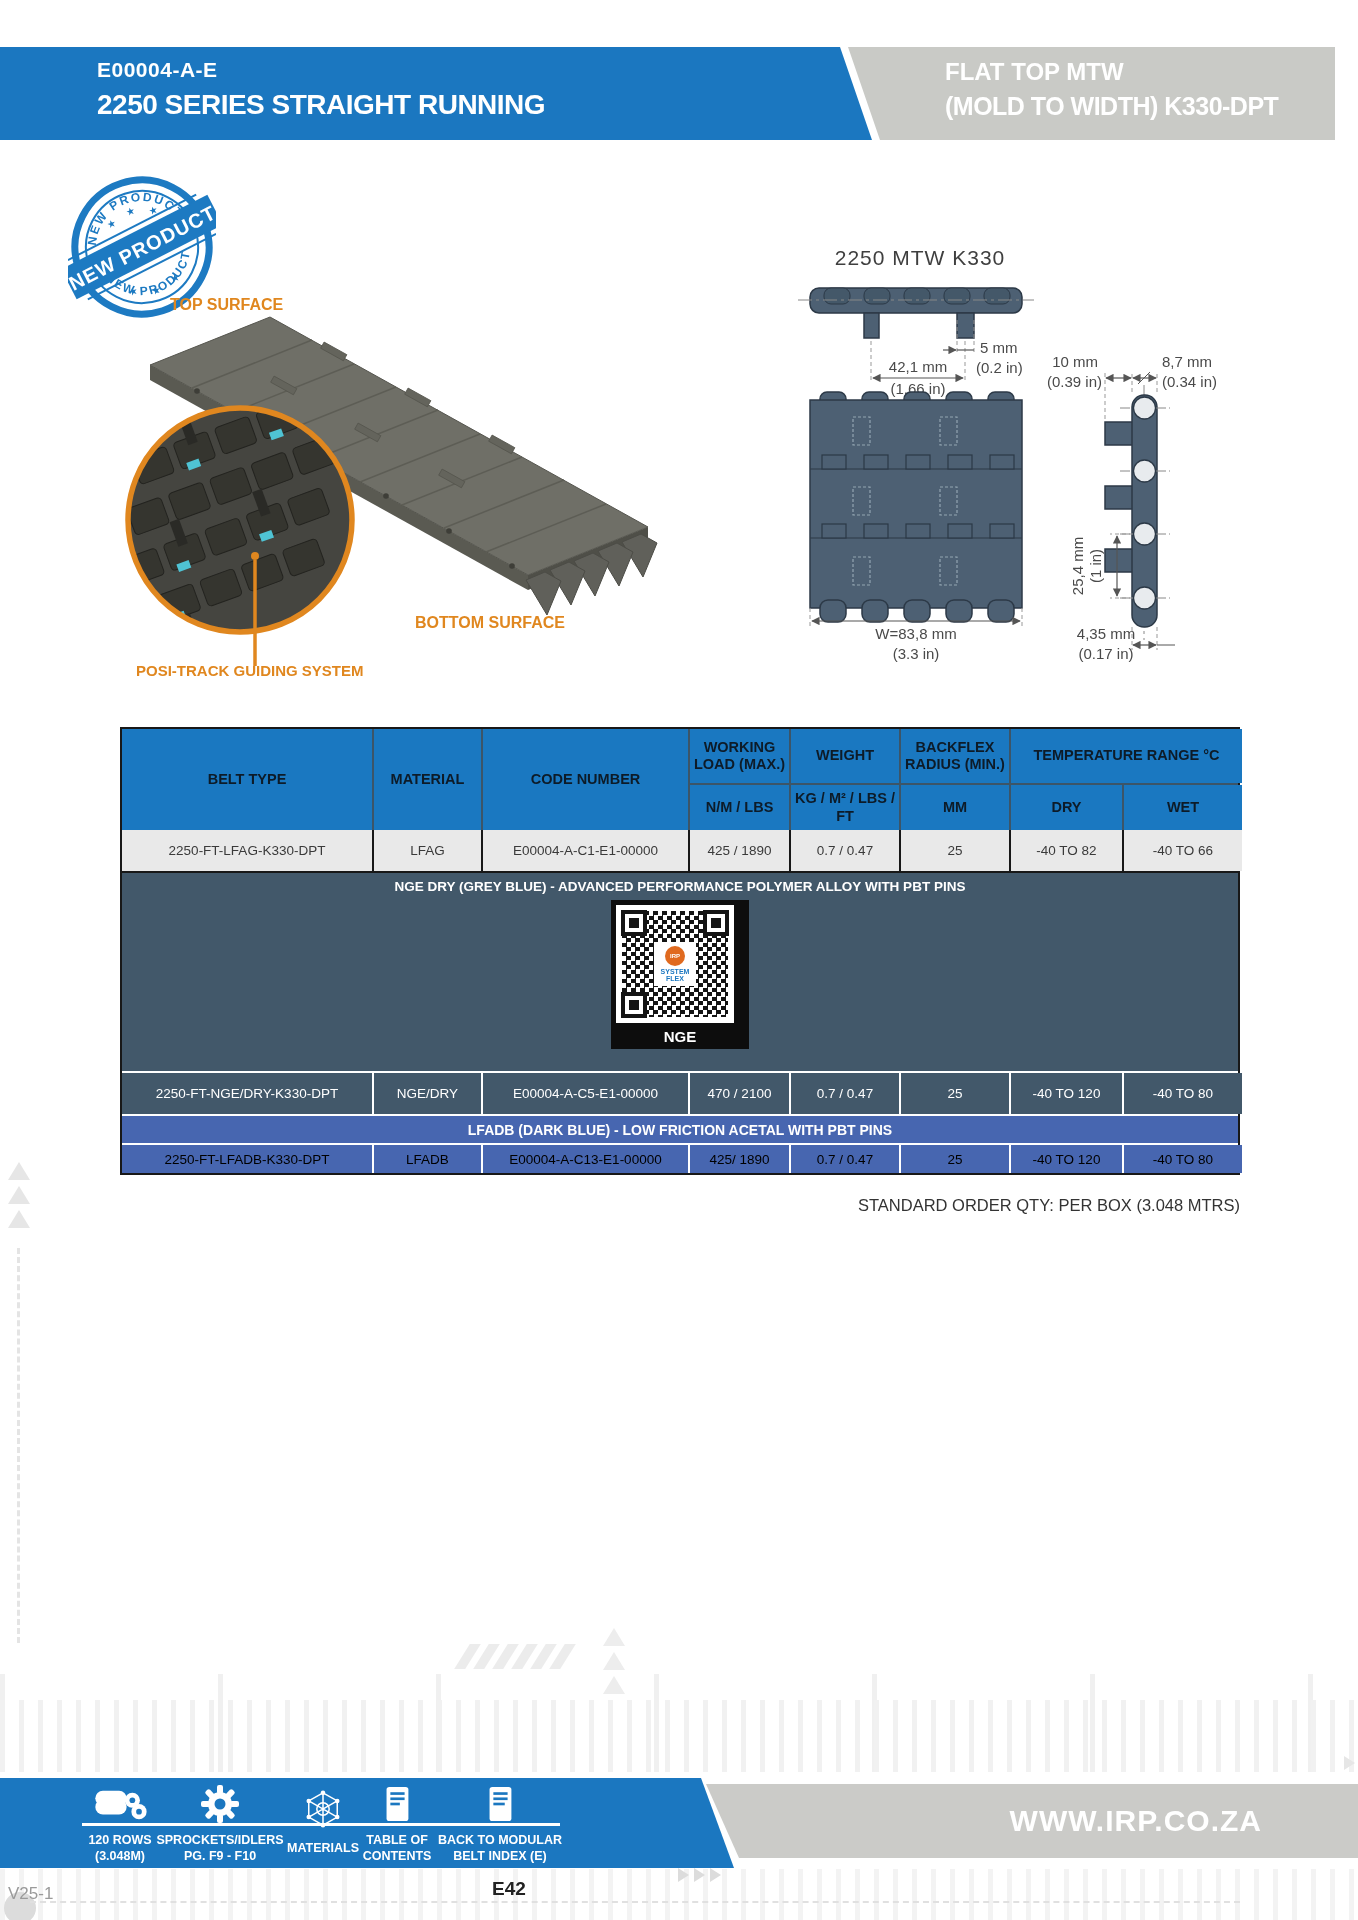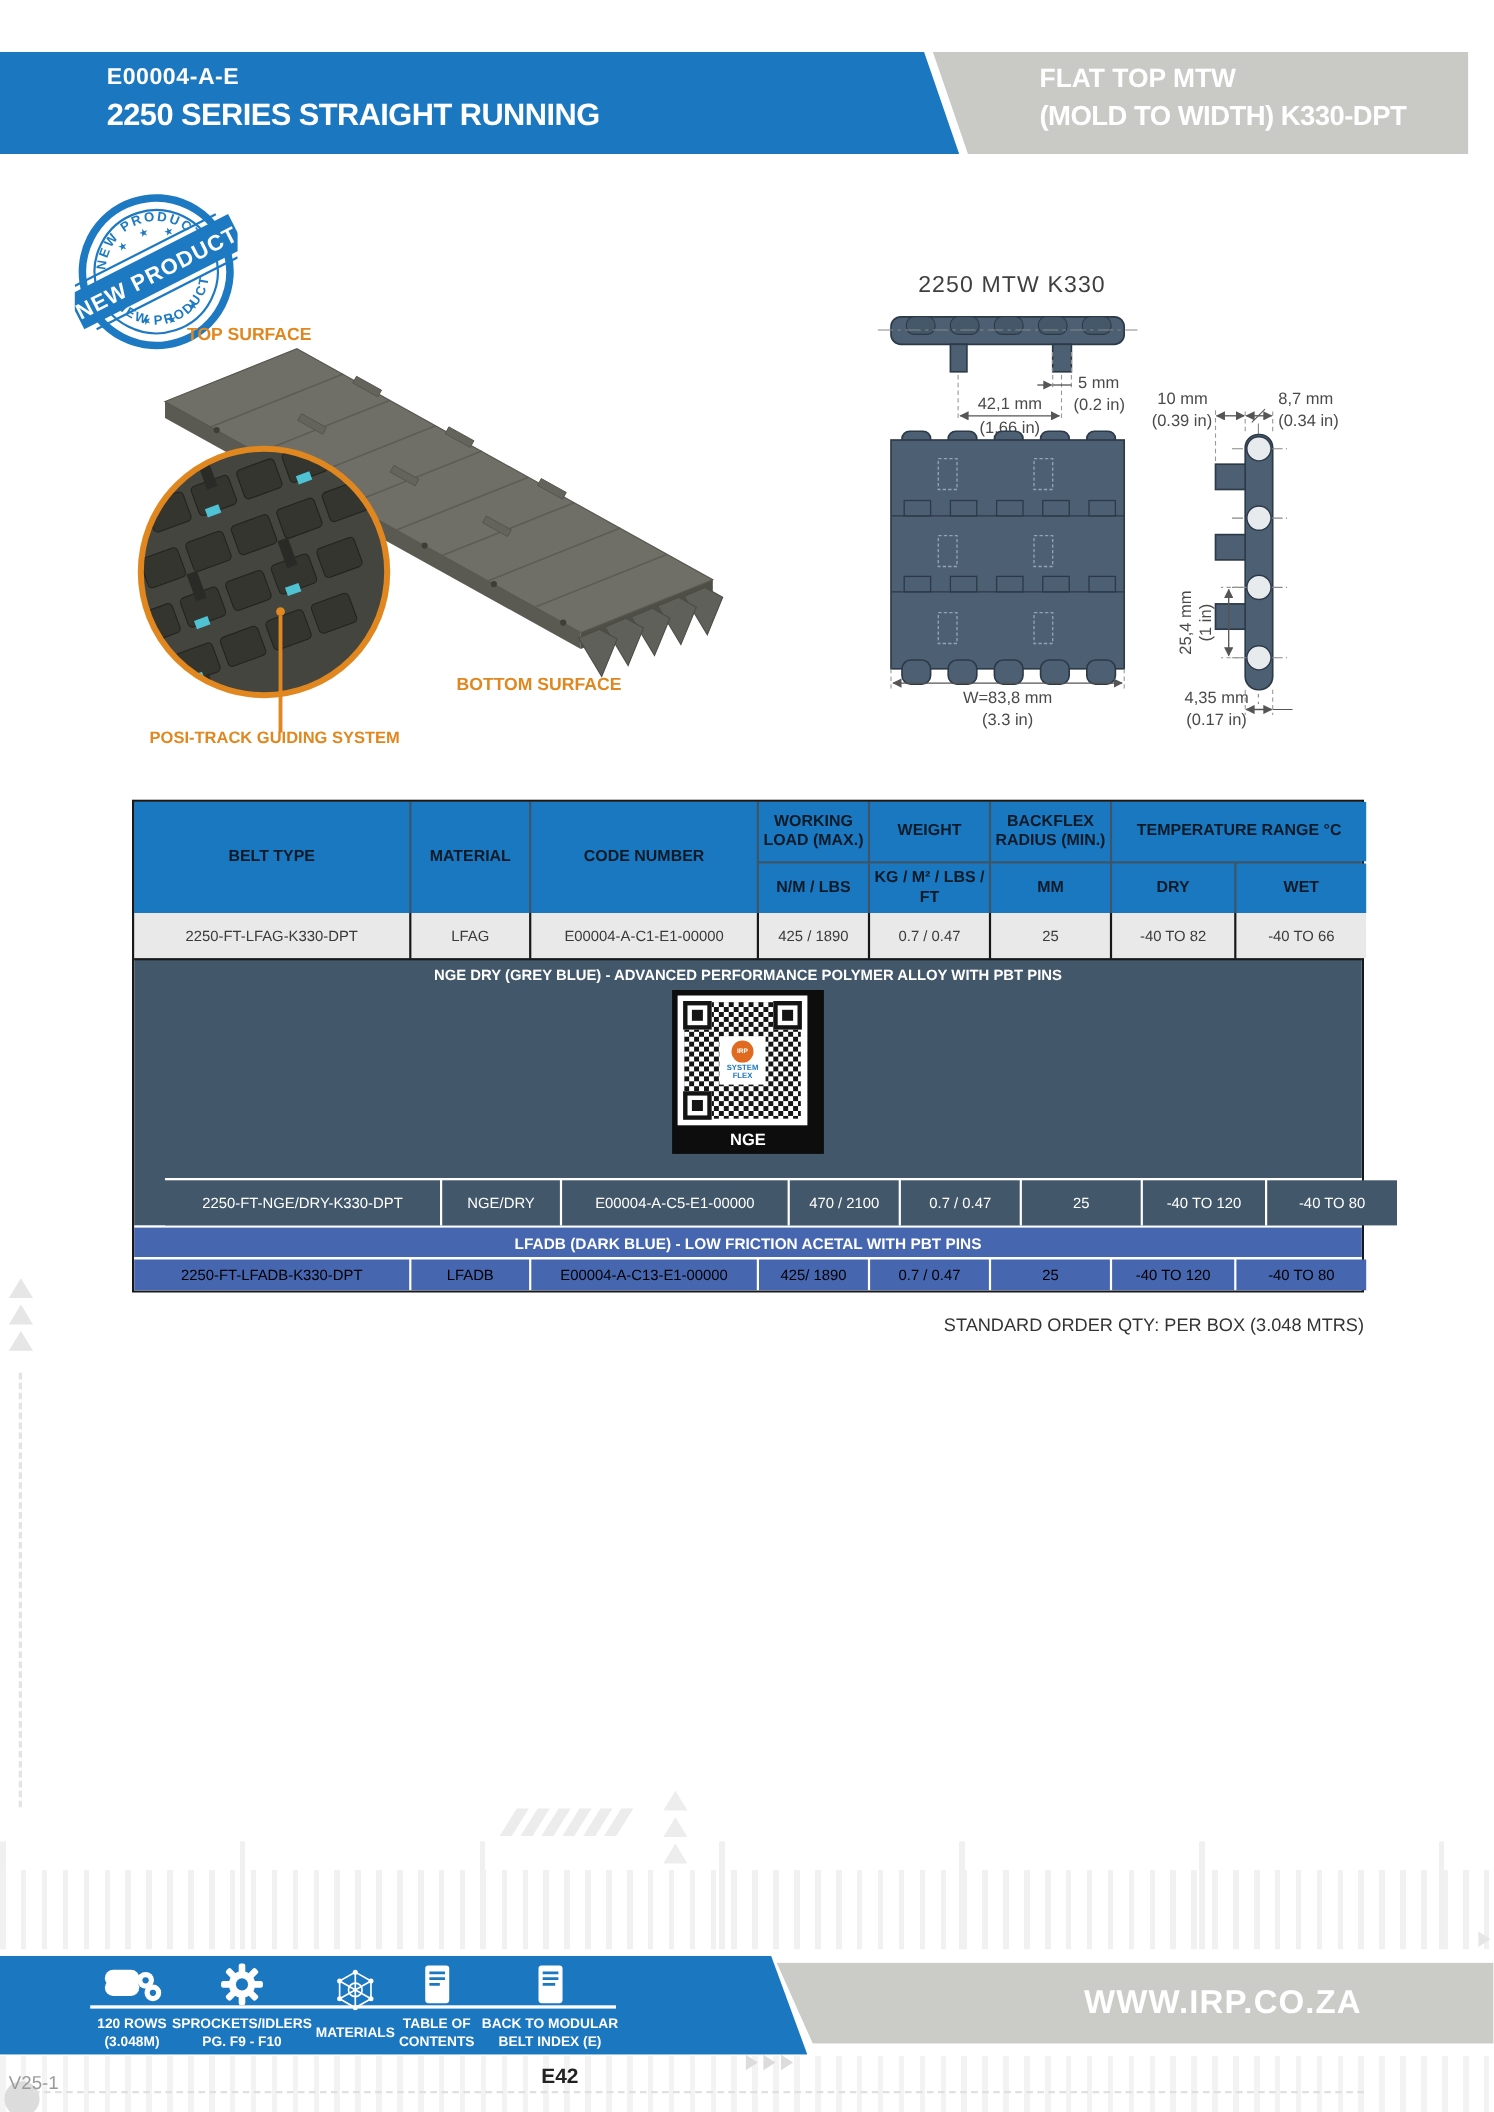--- a/index.html
+++ b/index.html
@@ -44,21 +44,21 @@
   .qr-pattern{position:absolute;inset:6px;background:repeating-conic-gradient(#141414 0% 25%,transparent 0% 50%) 0 0/9px 9px;}
   .finder{position:absolute;width:18px;height:18px;border:4px solid #141414;background:#fff;}
   .finder::after{content:"";position:absolute;left:4px;top:4px;width:10px;height:10px;background:#141414;}
   .f-tl{left:5px;top:5px}.f-tr{right:5px;top:5px}.f-bl{left:5px;bottom:5px}
   .qr-logo{position:absolute;left:50%;top:50%;transform:translate(-50%,-50%);width:42px;height:44px;background:#fff;
            display:flex;flex-direction:column;align-items:center;justify-content:center;}
   .qr-orb{width:20px;height:20px;border-radius:50%;background:#e06a1f;color:#fff;font-size:6px;font-weight:700;
           display:flex;align-items:center;justify-content:center;}
   .qr-sys{font-size:7px;font-weight:700;color:#1b77c0;text-align:center;line-height:1;margin-top:2px;}
   .qr-label{height:26px;display:flex;align-items:center;justify-content:center;color:#fff;font-weight:700;font-size:15px;}
-  .nge-row{border-top:2px solid #fff;background:#fff;margin-left:28px;}
+  .nge-row{border-top:2px solid #fff;background:#fff;}
   .nge-row .c{background:#42586a;color:#fff;}
   .t-bar.royal{background:#4766b0;color:#fff;border-top:2px solid #fff;}
   .t-row.royal{border-top:2px solid #fff;background:#fff;}
   .t-row.royal .c{background:#4766b0;color:#000000;height:28px;}
 
   .order-note{position:absolute;left:640px;top:1196px;width:600px;text-align:right;font-size:16.5px;color:#333;}
 
   
   .tri-up{width:0;height:0;border-left:11px solid transparent;border-right:11px solid transparent;
           border-bottom:18px solid #e6e6e6;position:absolute;}
@@ -73,21 +73,21 @@
 
   
   .foot-blue{position:absolute;left:0;top:1778px;width:740px;height:90px;background:#1b77c0;
              clip-path:polygon(0 0,701px 0,734px 100%,0 100%);}
   .foot-line{position:absolute;left:82px;top:45px;width:478px;height:3px;background:#fff;}
   .fitem{position:absolute;top:6px;text-align:center;color:#fff;}
   .fitem .ic{height:40px;display:flex;align-items:flex-end;justify-content:center;}
   .fitem .lb{margin-top:9px;font-size:12.5px;font-weight:700;line-height:1.25;}
   .foot-grey{position:absolute;left:702px;top:1784px;width:656px;height:74px;background:#cbcbc8;
              clip-path:polygon(4px 0,100% 0,100% 100%,37px 100%);display:flex;align-items:center;justify-content:flex-end;}
-  .foot-grey .site{color:#fff;font-size:30px;font-weight:700;letter-spacing:1px;padding-right:120px;}
+  .foot-grey .site{color:#fff;font-size:30px;font-weight:700;letter-spacing:1px;padding-right:96px;}
   .vlabel{position:absolute;left:8px;top:1884px;color:#9a9a9a;font-size:17px;}
   .plabel{position:absolute;left:492px;top:1878px;color:#222;font-size:19px;font-weight:700;}
 
   svg text{font-family:"Liberation Sans",sans-serif;}
   .dimtxt{fill:#4a4a4a;font-size:15px;}
   .dtitle{fill:#3f3f3f;font-size:21px;letter-spacing:1px;}
 </style>
 </head>
 <body>
 

